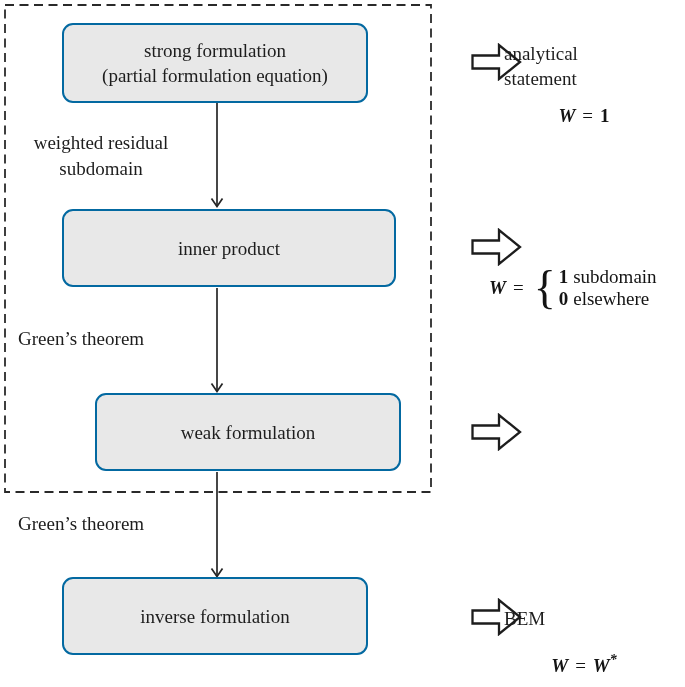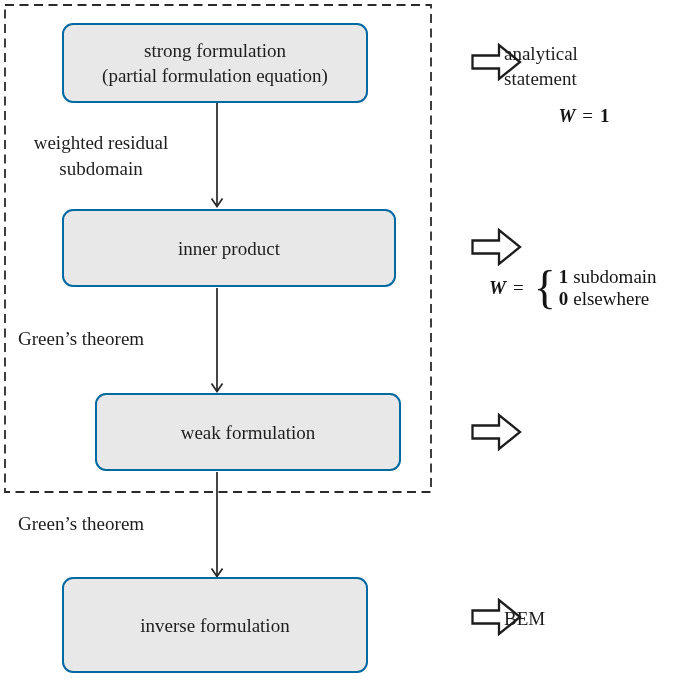--- a/index.html
+++ b/index.html
@@ -138,21 +138,21 @@
   </div>
 
   <div class="node" style="left:62px; top:209px; width:334px; height:78px;">
     <div>inner product</div>
   </div>
 
   <div class="node" style="left:62px; top:393px; width:306px; height:78px;margin-left:33px;">
     <div>weak formulation</div>
   </div>
 
-  <div class="node" style="left:62px; top:577px; width:306px; height:96px;">
+  <div class="node" style="left:62px; top:577px; width:306px; height:78px;">
     <div>inverse formulation</div>
   </div>
 
   <div class="edge-label centered" style="left:8px; top:130px; width:186px;">
     <div>weighted residual</div>
     <div>subdomain</div>
   </div>
 
   <div class="edge-label" style="left:18px; top:326px;">Green’s theorem</div>
 
@@ -193,14 +193,17 @@
       <path d="M1.5,12.5 H28 V2 L49,19 L28,36 V25.5 H1.5 Z" fill="#ffffff" stroke="#1d1d1d" stroke-width="2.3" stroke-linejoin="miter"></path>
     </svg>
   </div>
 
   <div class="arrow-icon-wrap" style="left:471px; top:598px;">
     <svg width="51" height="38" viewBox="0 0 51 38">
       <path d="M1.5,12.5 H28 V2 L49,19 L28,36 V25.5 H1.5 Z" fill="#ffffff" stroke="#1d1d1d" stroke-width="2.3" stroke-linejoin="miter"></path>
     </svg>
   </div>
   <div class="method-label" style="left:504px; top:606px;">BEM</div>
+  <div class="formula centered-block" style="left:504px; top:645px;">
+    <span class="bi">W</span><span class="eq">=</span><span class="bi">W</span><sup class="star-sup">*</sup>
+  </div>
 
 </div>
 
 </body></html>

